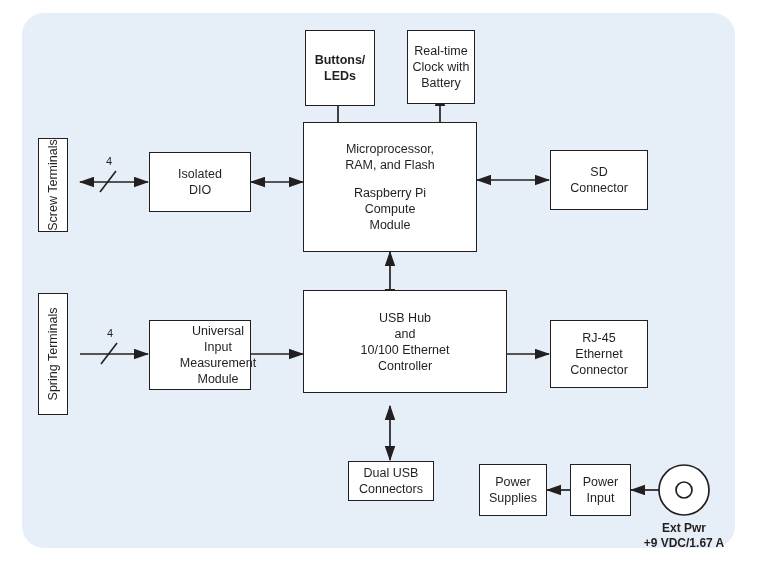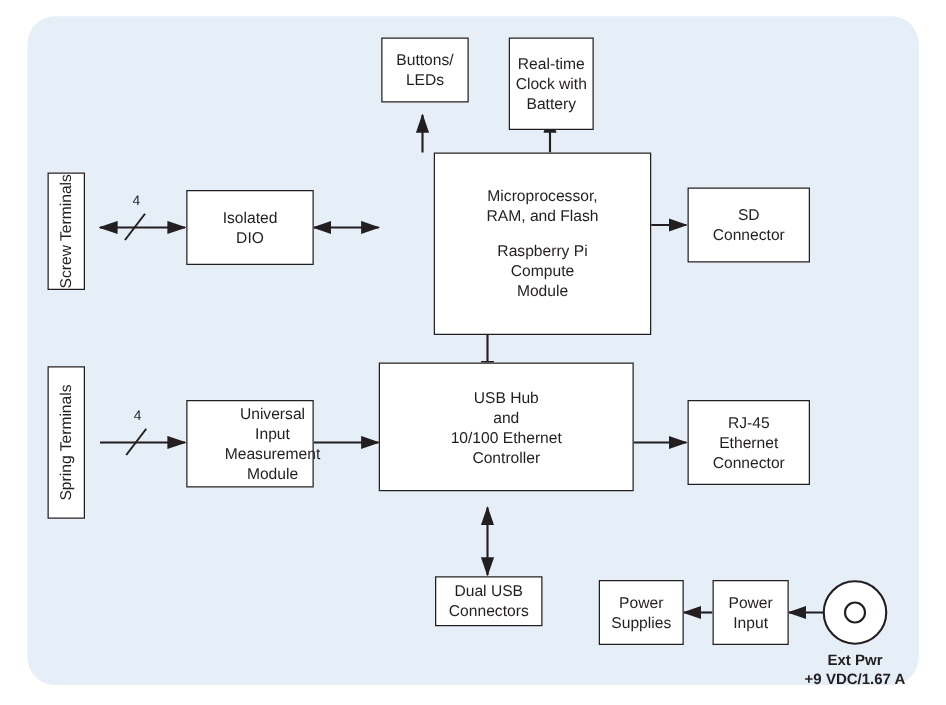--- a/index.html
+++ b/index.html
@@ -166,36 +166,36 @@
   </div>
 
   <div class="blk" style="left:149px;top:320px;width:102px;height:70px;padding-left:36px;">
     <div>
       <span class="txt">Universal Input</span>
       <span class="txt">Measurement</span>
       <span class="txt">Module</span>
     </div>
   </div>
 
-  <div class="blk" style="left:305px;top:30px;width:70px;height:52px;">
+  <div class="blk" style="left:305px;top:30px;width:70px;height:76px;font-weight:bold;">
     <div>
       <span class="txt">Buttons/</span>
       <span class="txt">LEDs</span>
     </div>
   </div>
 
   <div class="blk" style="left:407px;top:30px;width:68px;height:74px;">
     <div>
       <span class="txt">Real-time</span>
       <span class="txt">Clock with</span>
       <span class="txt">Battery</span>
     </div>
   </div>
 
-  <div class="blk" style="left:303px;top:122px;width:174px;height:146px;margin-left:44px;">
+  <div class="blk" style="left:303px;top:122px;width:174px;height:130px;">
     <div>
       <span class="txt">Microprocessor,</span>
       <span class="txt">RAM, and Flash</span>
       <span class="gap"></span>
       <span class="txt">Raspberry Pi</span>
       <span class="txt">Compute</span>
       <span class="txt">Module</span>
     </div>
   </div>
 

